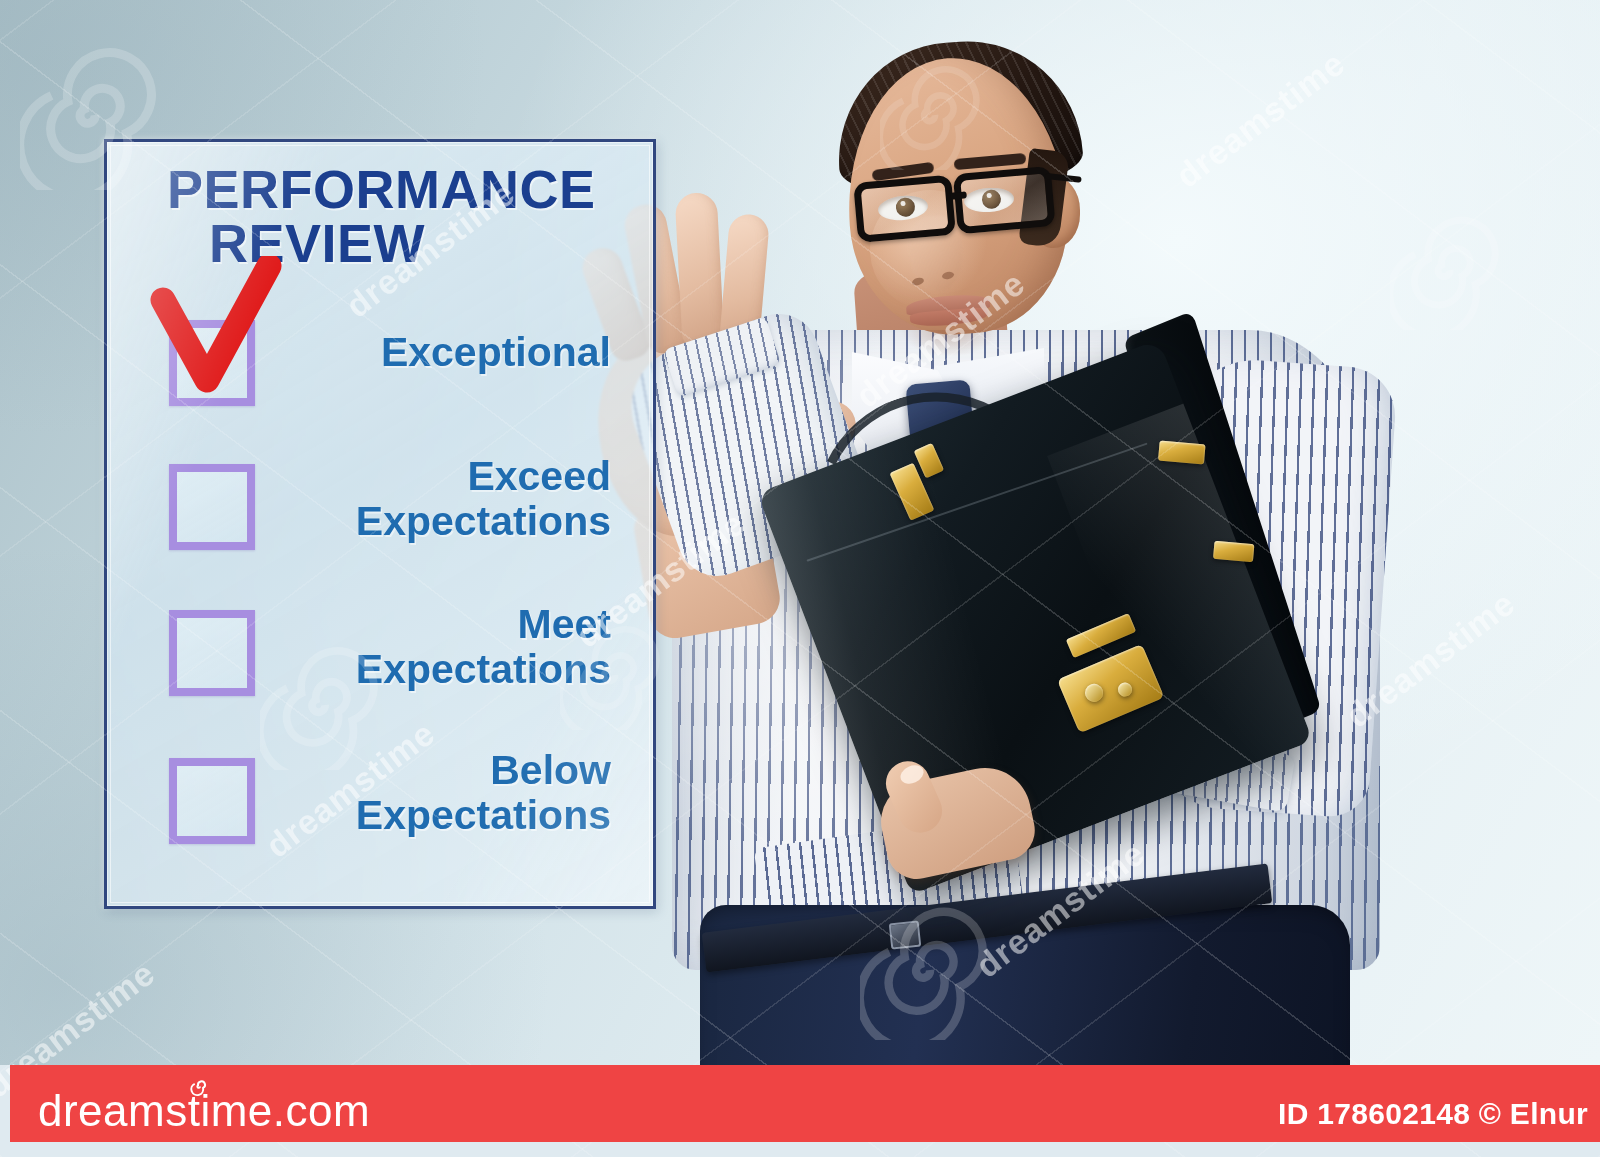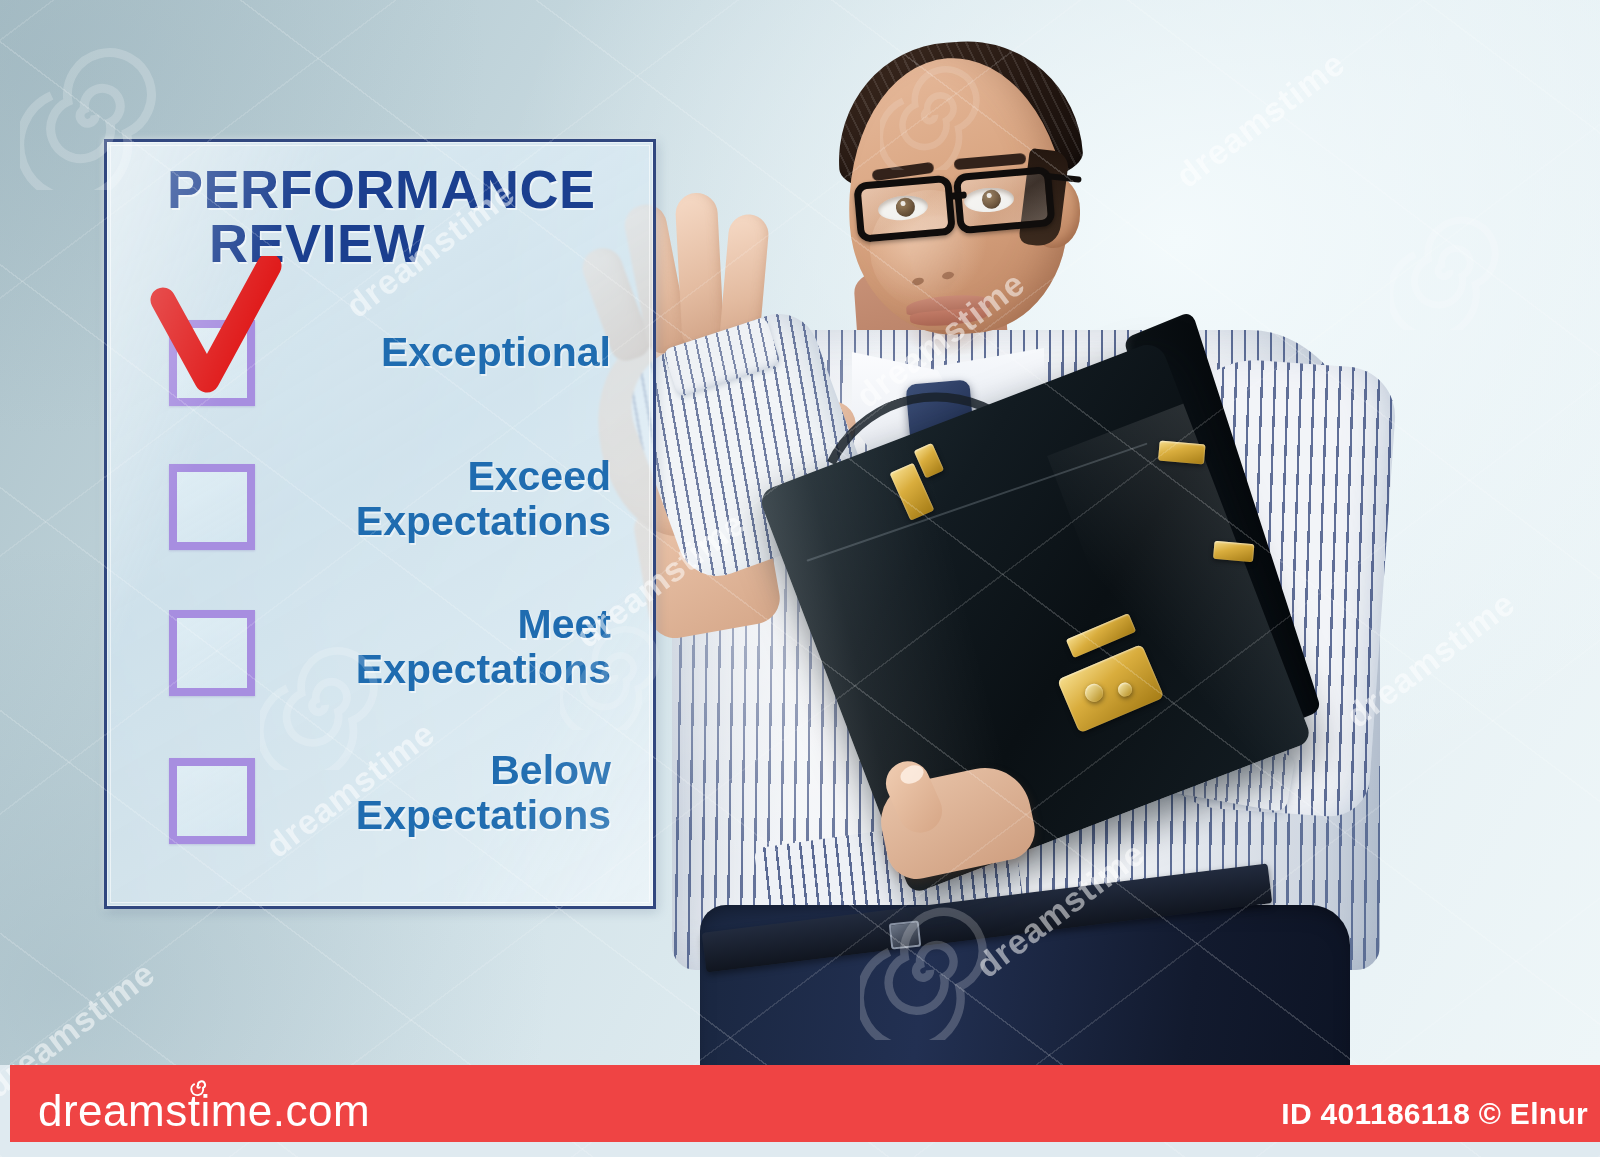--- a/index.html
+++ b/index.html
@@ -605,16 +605,16 @@
     </svg>
   </div>
 
   <div class="footer">
     <div class="logo">
       <span>dreamstime.com</span>
       <svg class="spiralMark" viewBox="0 0 100 100">
         <path d="M50 52 a6 6 0 1 1 -9 -5 a16 16 0 1 1 23 12 a27 27 0 1 1 -38 -19" fill="none" stroke="#ffffff" stroke-width="9"></path>
       </svg>
     </div>
-    <div class="idtxt">ID 401186118 © Elnur</div>
+    <div class="idtxt">ID 178602148 © Elnur</div>
   </div>
 
 </div>
 
 </body></html>

